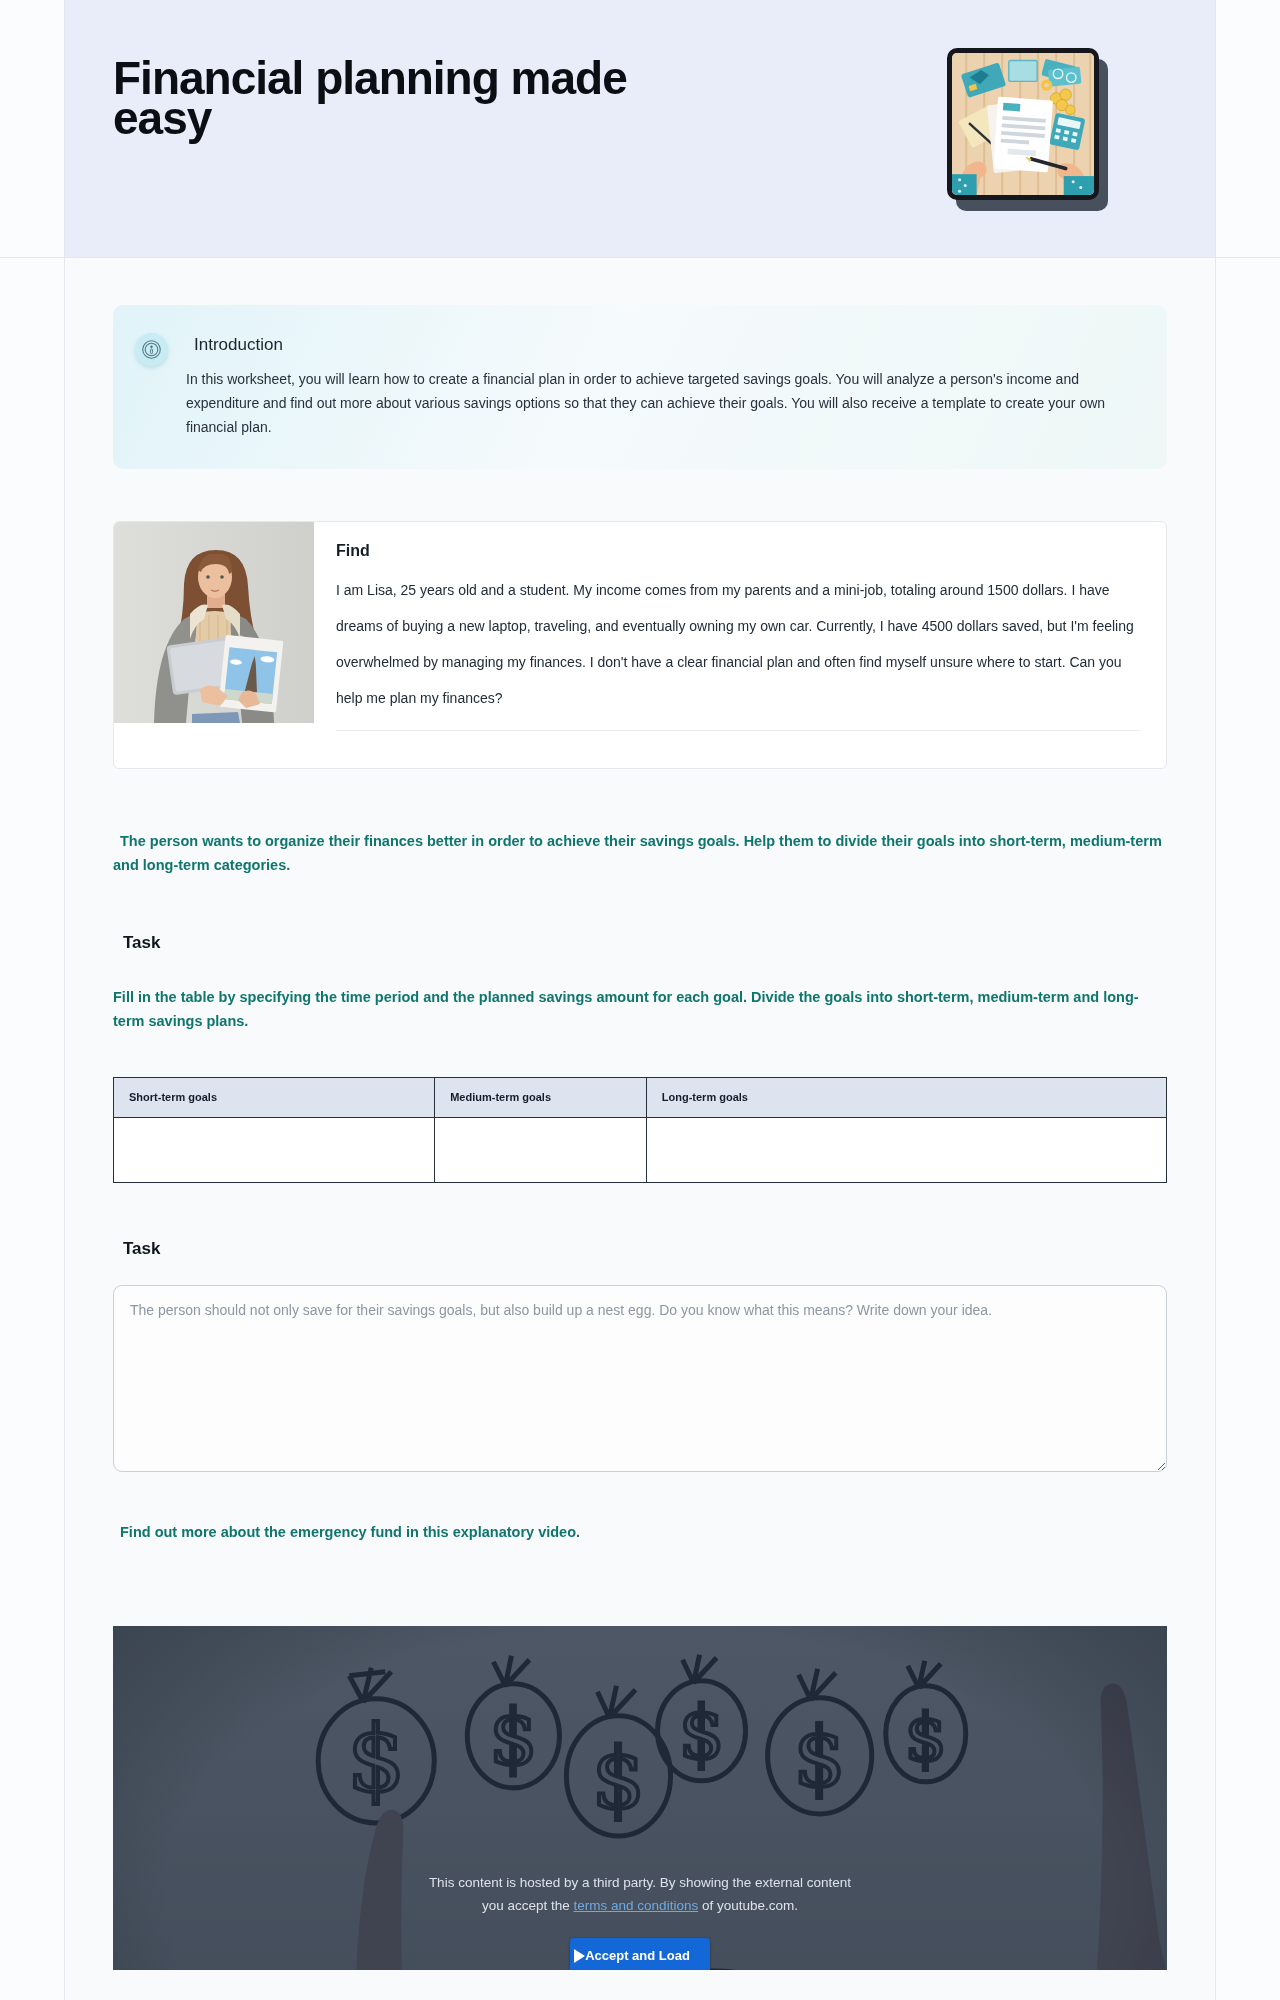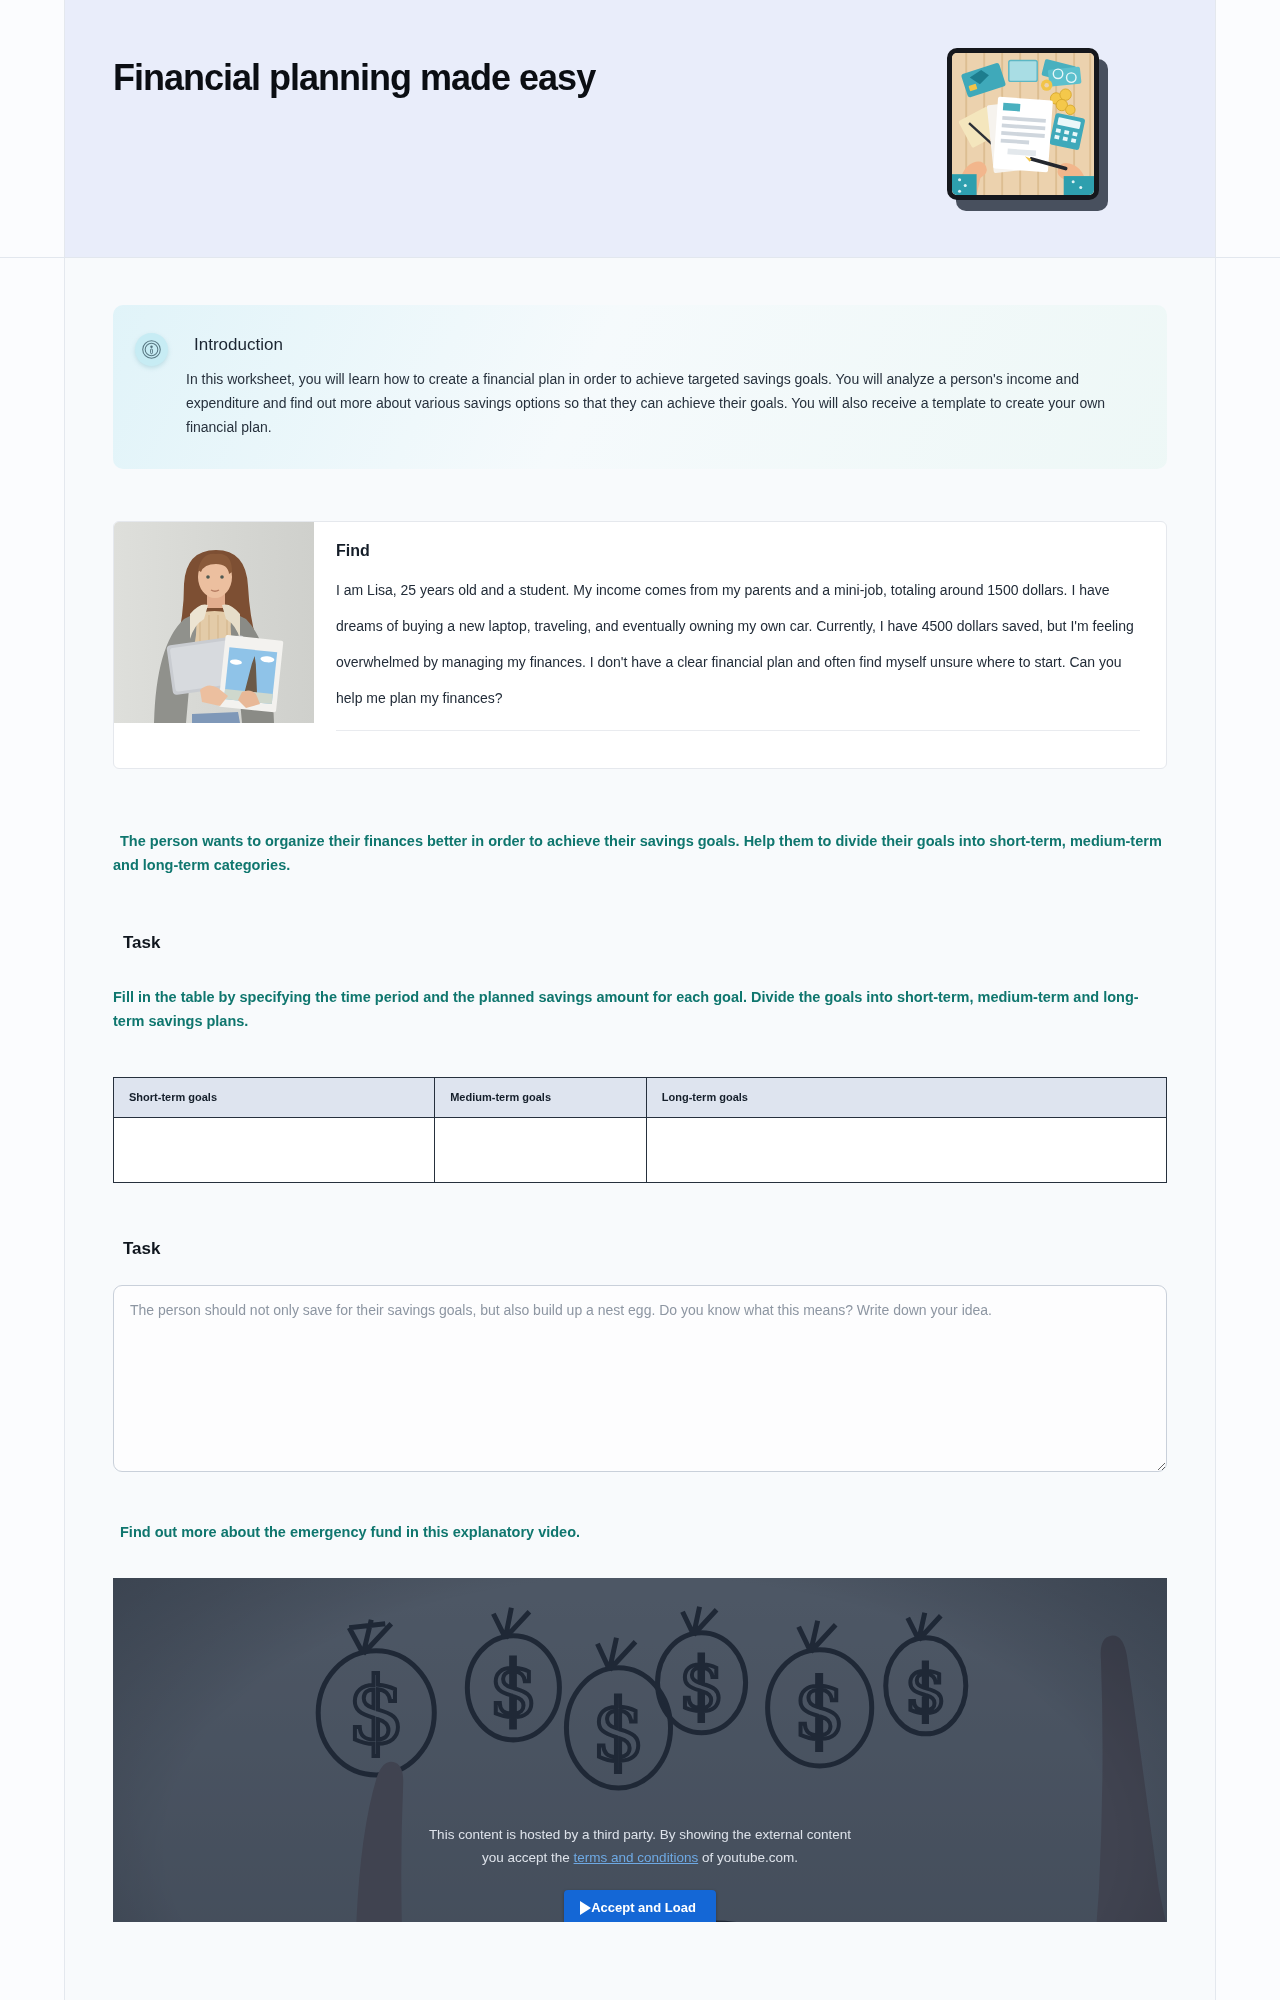--- a/index.html
+++ b/index.html
@@ -18,21 +18,21 @@
     margin: 0 64px; width: 1152px; min-height: 2000px;
     border-left: 1px solid #e4e8ee; border-right: 1px solid #e4e8ee;
     background: #f8fafc; position: relative;
   }
   
   .band {
     height: 257px; background: #e9edfa; position: relative;
     padding: 58px 48px 0 48px;
   }
   .band h1 {
-    font-size: 36px; line-height: 40px; font-weight: 800;
+    font-size: 46px; line-height: 40px; font-weight: 800;
     letter-spacing: -1px; color: #0b0e13; max-width: 560px;
   }
   .illustration {
     position: absolute; top: 48px; right: 116px;
     width: 152px; height: 152px; border: 5px solid #15171c; border-radius: 10px;
     overflow: hidden; background: #ecd2ae;
     box-shadow: 9px 11px 0 rgba(44, 52, 66, 0.85);
   }
   .illustration svg { display: block; width: 100%; height: 100%; }
   
@@ -82,35 +82,35 @@
   
   .answer-box {
     display: block; width: 100%; height: 187px; margin-top: 26px;
     border: 1px solid #c9d0da; border-radius: 9px; background: #fdfdfe;
     padding: 13px 16px; font-family: "Liberation Sans", sans-serif;
     font-size: 14px; line-height: 22px; color: #374151; resize: both;
   }
   .answer-box::placeholder { color: #8d96a2; opacity: 1; }
   #note-video { margin-top: 48px; }
   
-  .video-clip { margin-top: 34px; height: 344px; overflow: hidden; }
+  .video-clip { margin-top: 82px; height: 344px; overflow: hidden; }
   .video-frame { position: relative; width: 100%; height: 592px; }
   .video-frame > svg { position: absolute; inset: 0; width: 100%; height: 100%; display: block; }
   .video-overlay {
     position: absolute; inset: 0; background: rgba(26, 35, 50, 0.42);
     display: flex; flex-direction: column; align-items: center; justify-content: center;
   }
   .consent-text {
     text-align: center; font-size: 13.5px; line-height: 23px; color: #dde2ea;
   }
   .consent-text a { color: #6ea9e4; text-decoration: underline; cursor: pointer; }
   .accept-btn {
     margin-top: 21px; display: flex; align-items: center; 
     background: #1467d6; color: #ffffff; border: none; border-radius: 4px;
-    padding: 10px 20px 10px 16px; font-family: "Liberation Sans", sans-serif;
+    padding: 10px 20px 10px 4px; font-family: "Liberation Sans", sans-serif;
     font-size: 13px; font-weight: 700; cursor: pointer;
     box-shadow: 0 1px 3px rgba(10,20,35,0.4);
   }
   .play-tri {
     width: 0; height: 0; border-top: 7px solid transparent;
     border-bottom: 7px solid transparent; border-left: 11px solid #ffffff;
   }
 </style>
 </head>
 <body>

